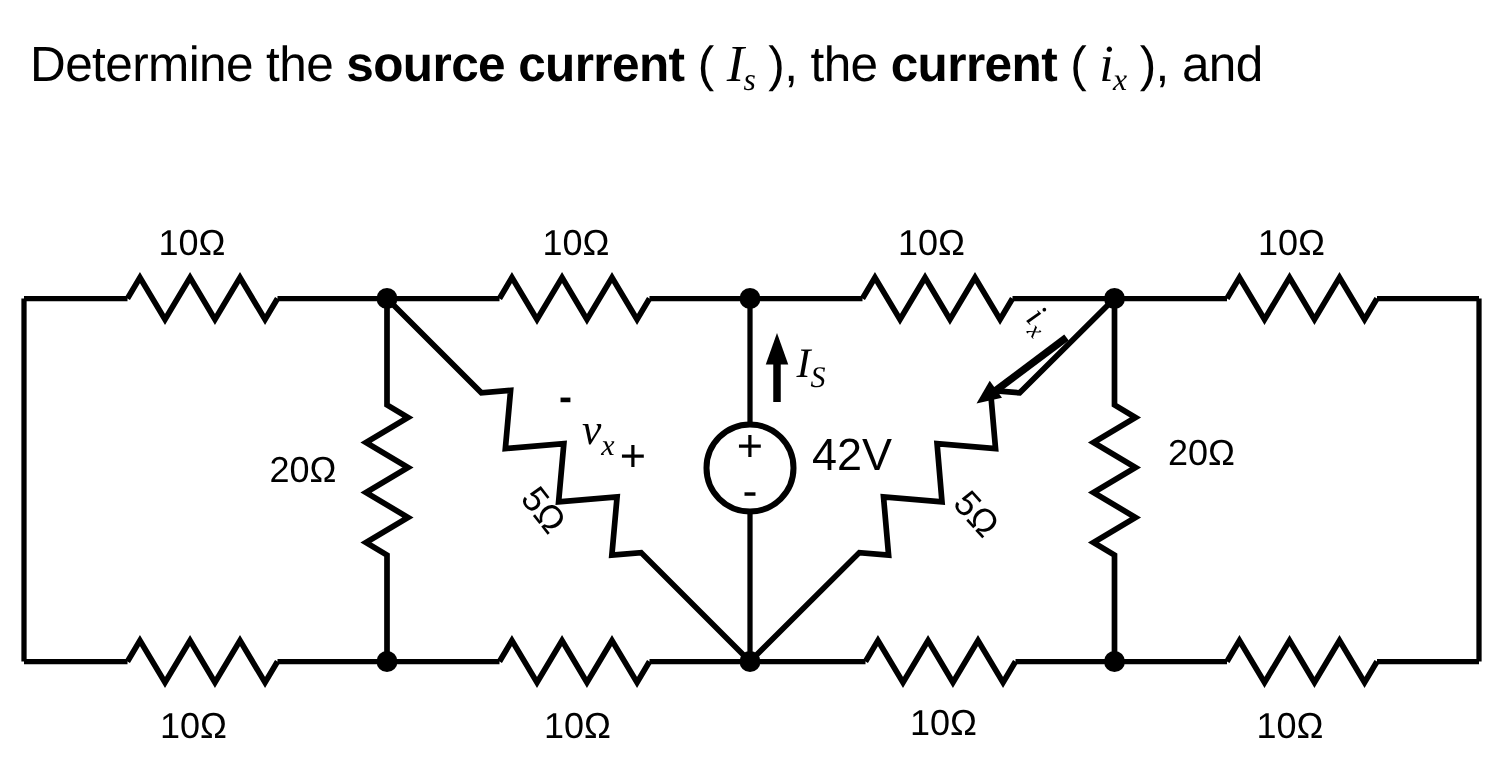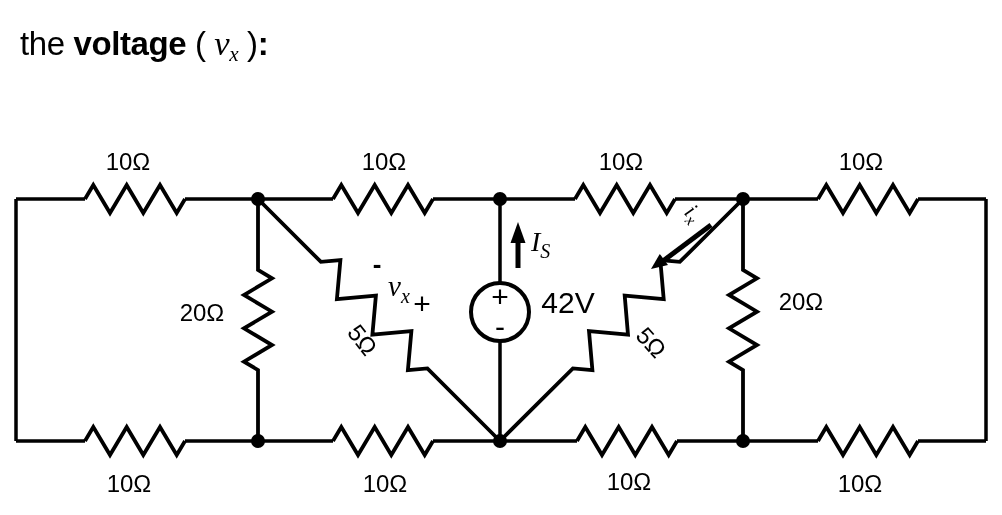--- a/index.html
+++ b/index.html
@@ -28,21 +28,21 @@
   .dot{fill:#000;stroke:none;}
   .arrowline{stroke:#000;stroke-width:5;fill:none;}
   .arrowhead{fill:#000;stroke:none;}
 </style>
 </head>
 <body>
 
 <div class="page">
 
   <div class="title">
-    <div><span>the </span><span class="b">voltage</span><span> ( </span><span class="math">v</span><span class="msub">x</span><span> )</span><span class="b">:</span></div>
+    <div><span>Determine the </span><span class="b">source current</span><span> ( </span><span class="math">I</span><span class="msub">s</span><span> ), the </span><span class="b">current</span><span> ( </span><span class="math">i</span><span class="msub">x</span><span> ), and</span></div>
   </div>
 
   <svg width="1002" height="515" viewBox="0 0 1002 515">
 
     <path class="wire" d="M16,199 H85 M185,199 H333 M433,199 H575 M675,199 H818 M918,199 H986
          M16,441 H85 M185,441 H333 M433,441 H577 M677,441 H818 M918,441 H986
          M16,199 V441 M986,199 V441
          M500,199 V283 M500,341 V441"></path>
 
     <path class="res" d="M85,199 L93.3,185 110,213 126.7,185 143.3,213 160,185 176.7,213 185,199"></path>

